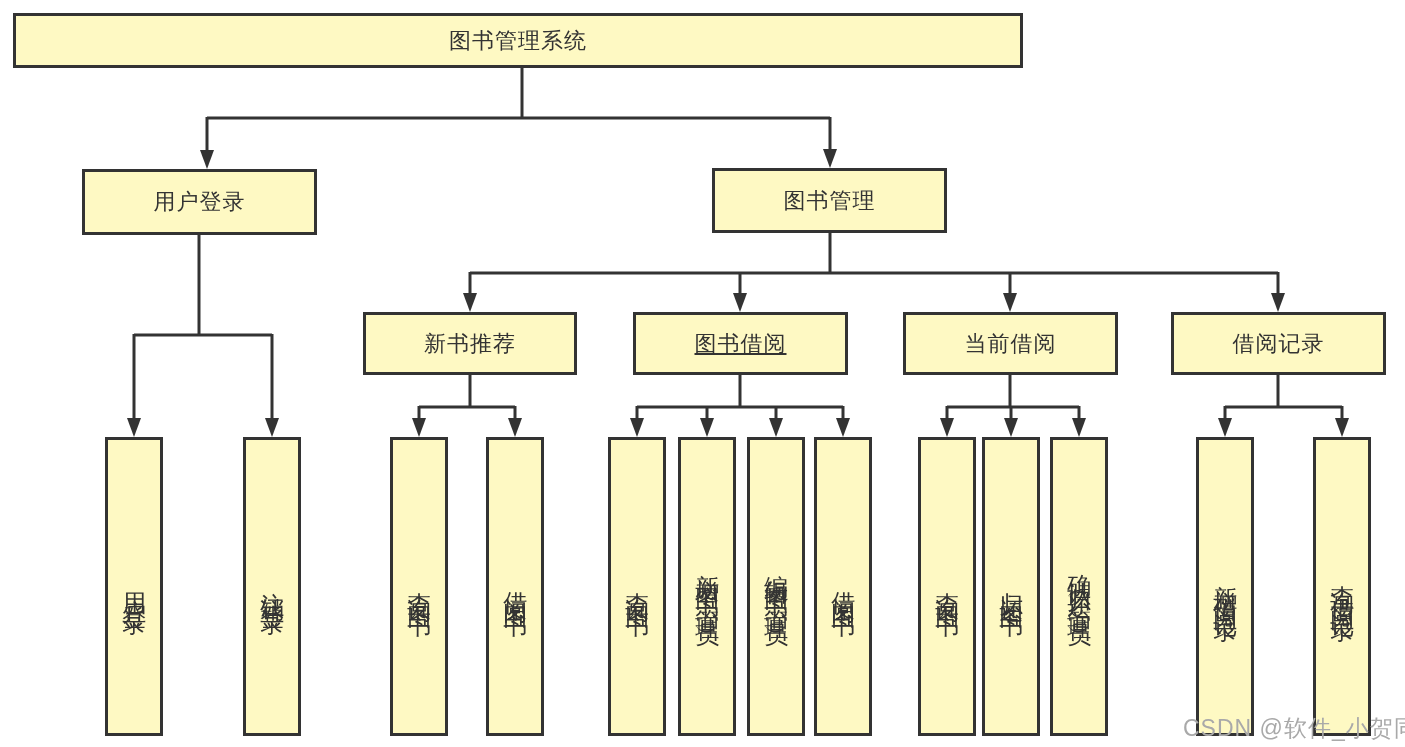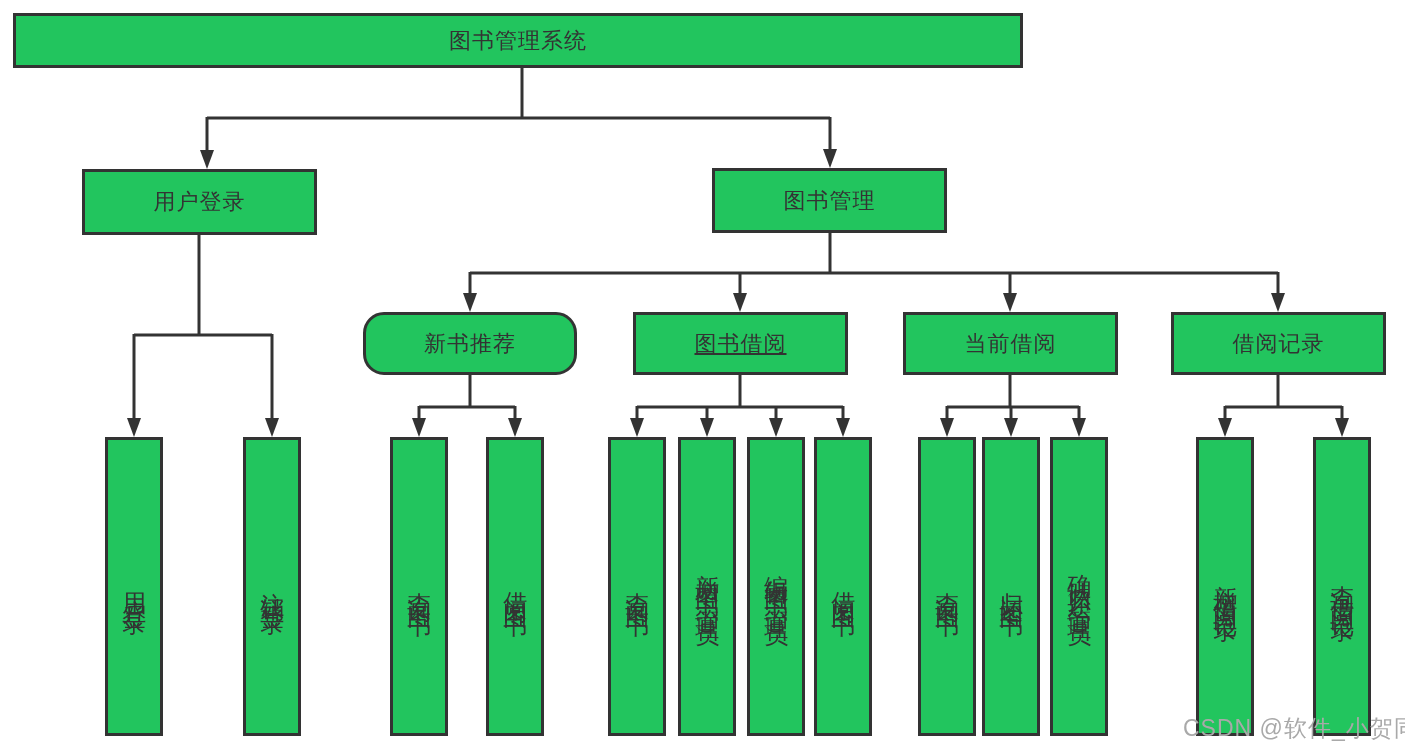--- a/index.html
+++ b/index.html
@@ -14,21 +14,21 @@
   .connectors {
     position: absolute;
     left: 0; top: 0;
     width: 1405px; height: 747px;
     pointer-events: none;
   }
   .box {
     position: absolute;
     box-sizing: border-box;
     border: 3px solid #333333;
-    background: #22c55e;
+    background: #fef9c3;
     display: flex;
     align-items: center;
     justify-content: center;
     color: #333333;
   }
   .hbox span {
     font-size: 22px;
     letter-spacing: 1px;
     white-space: nowrap;
   }
@@ -125,21 +125,21 @@
     <span>图书管理系统</span>
   </div>
 
   <div class="box hbox" style="left:82px; top:169px; width:235px; height:66px;">
     <span>用户登录</span>
   </div>
   <div class="box hbox" style="left:712px; top:168px; width:235px; height:65px;font-family:Liberation Mono, monospace;">
     <span>图书管理</span>
   </div>
 
-  <div class="box hbox" style="left:363px; top:312px; width:214px; height:63px;border-radius:21px;">
+  <div class="box hbox" style="left:363px; top:312px; width:214px; height:63px;">
     <span>新书推荐</span>
   </div>
   <div class="box hbox" style="left:633px; top:312px; width:215px; height:63px;text-decoration:underline;">
     <span>图书借阅</span>
   </div>
   <div class="box hbox" style="left:903px; top:312px; width:215px; height:63px;">
     <span>当前借阅</span>
   </div>
   <div class="box hbox" style="left:1171px; top:312px; width:215px; height:63px;">
     <span>借阅记录</span>

